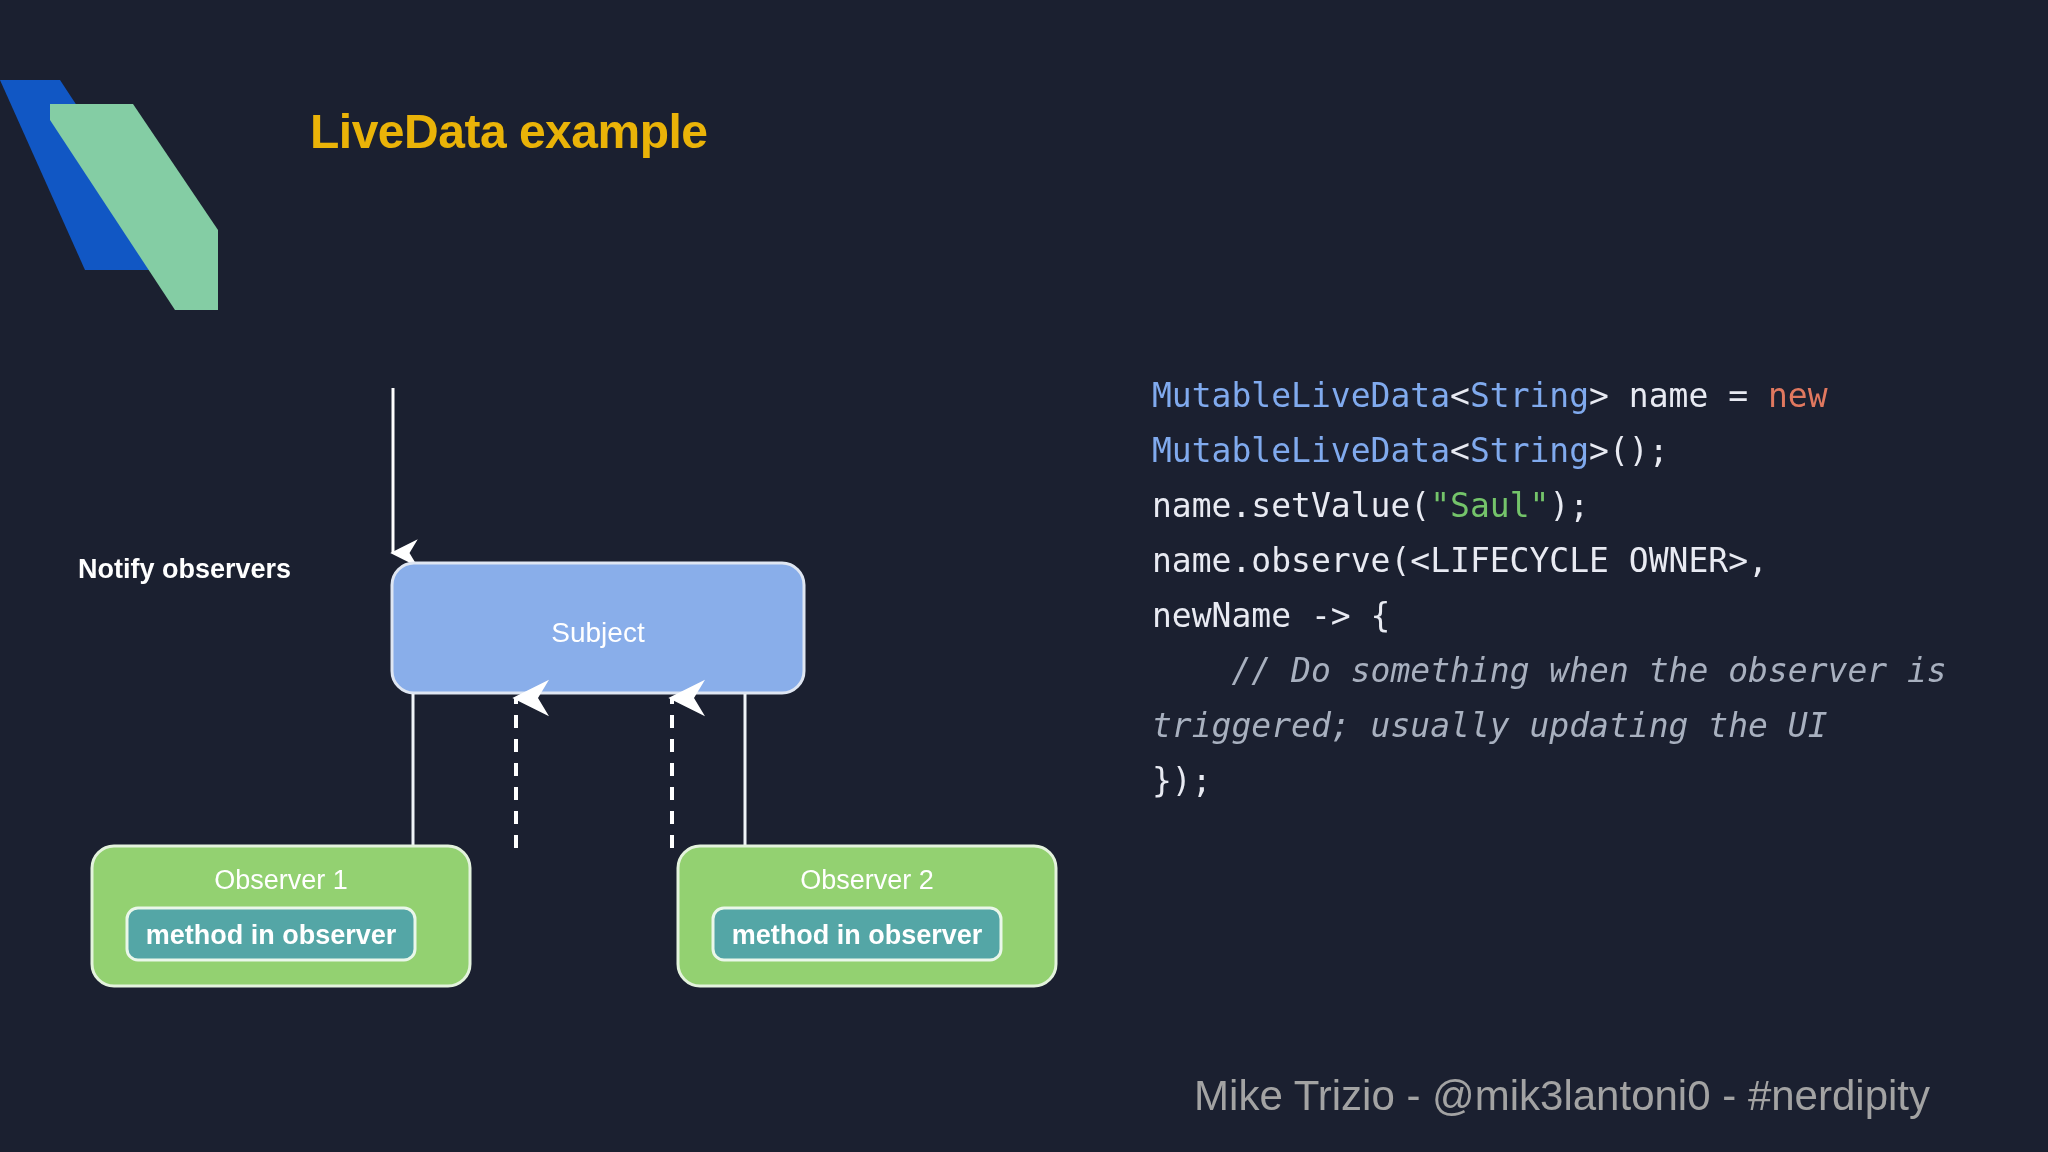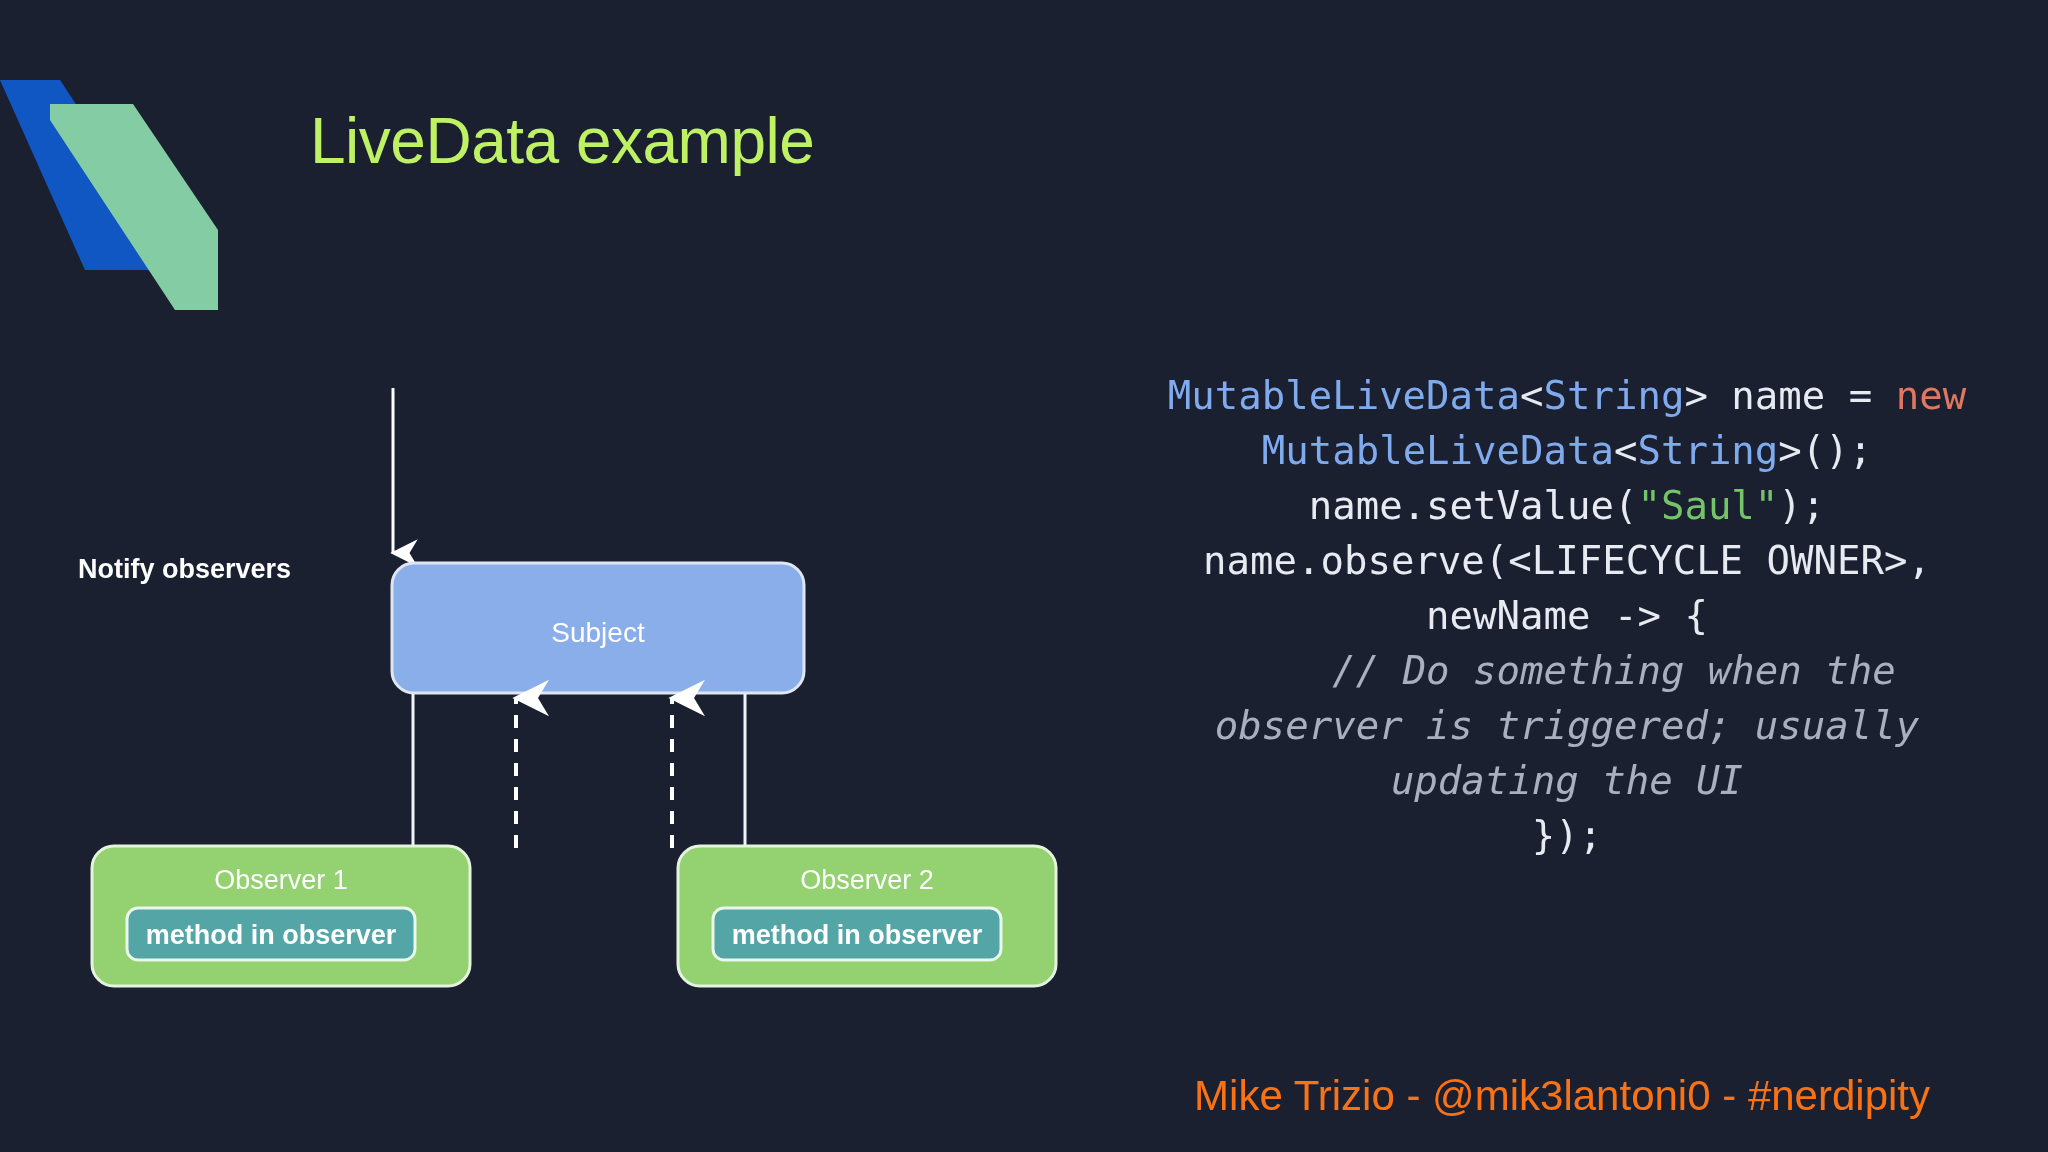--- a/index.html
+++ b/index.html
@@ -24,24 +24,24 @@
     width: 240px;
     height: 250px;
     pointer-events: none;
   }
 
   
   #slide-title {
     position: absolute;
     left: 310px;
     top: 104px;
-    font-size: 64px;
-    font-weight: 400;
+    font-size: 48px;
+    font-weight: 700;
     letter-spacing: -0.5px;
-    color: #bef264;
+    color: #eab308;
     white-space: nowrap;
   }
 
   
   #diagram {
     position: absolute;
     left: 60px;
     top: 378px;
     width: 1060px;
     height: 640px;
@@ -60,41 +60,40 @@
 
   
   #code-panel {
     position: absolute;
     left: 1152px;
     top: 368px;
     width: 830px;
   }
   .code-block {
     font-family: "DejaVu Sans Mono", "Liberation Mono", monospace;
-    font-size: 39px;
+    font-size: 33px;
     line-height: 55px;
     color: #e8eaf2;
     white-space: pre-wrap;
     word-break: normal;
-    text-align: center;
   }
   #code-block-2 { }
   .tok-type    { color: #80aaee; }
   .tok-kw      { color: #e0785f; }
   .tok-str     { color: #74c46a; }
   .tok-comment { color: #a8b0bf; font-style: italic; }
 
   
   #footer-credit {
     position: absolute;
     right: 118px;
     top: 1072px;
     font-size: 42px;
     font-weight: 300;
-    color: #f97316;
+    color: #a3a3a3;
     white-space: nowrap;
   }
 </style>
 </head>
 <body>
 
 <svg id="brand-logo" viewBox="0 0 240 250" width="240" height="250">
   <polygon points="0,20 60,20 185,210 85,210" fill="#1157c4"></polygon>
   <polygon points="50,44 133,44 218,170 218,250 175,250 50,60" fill="#84cda4"></polygon>
 </svg>

